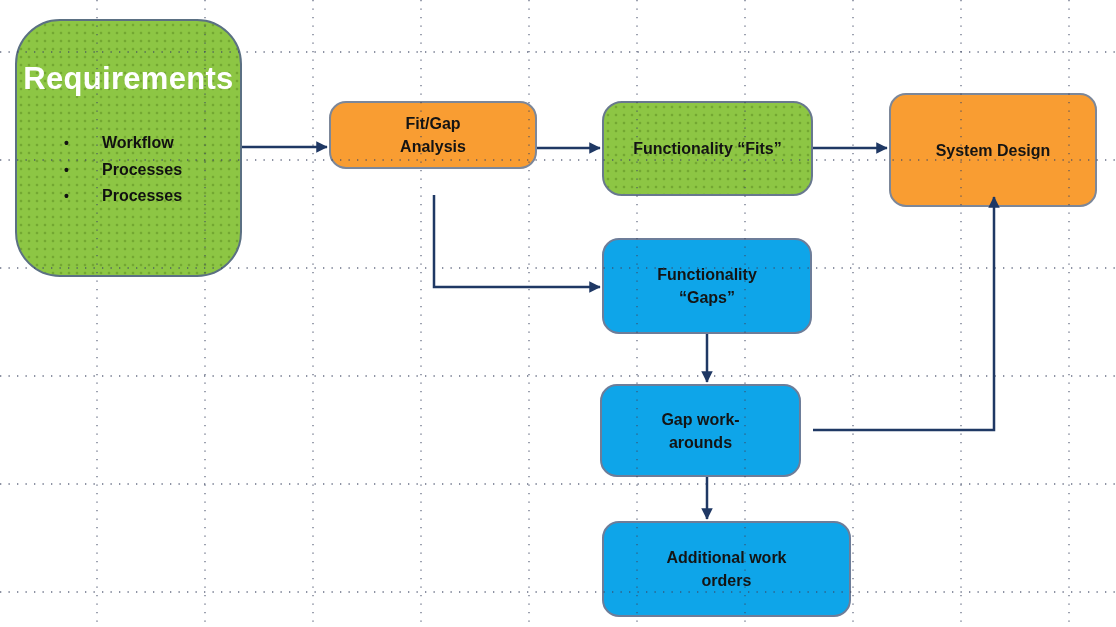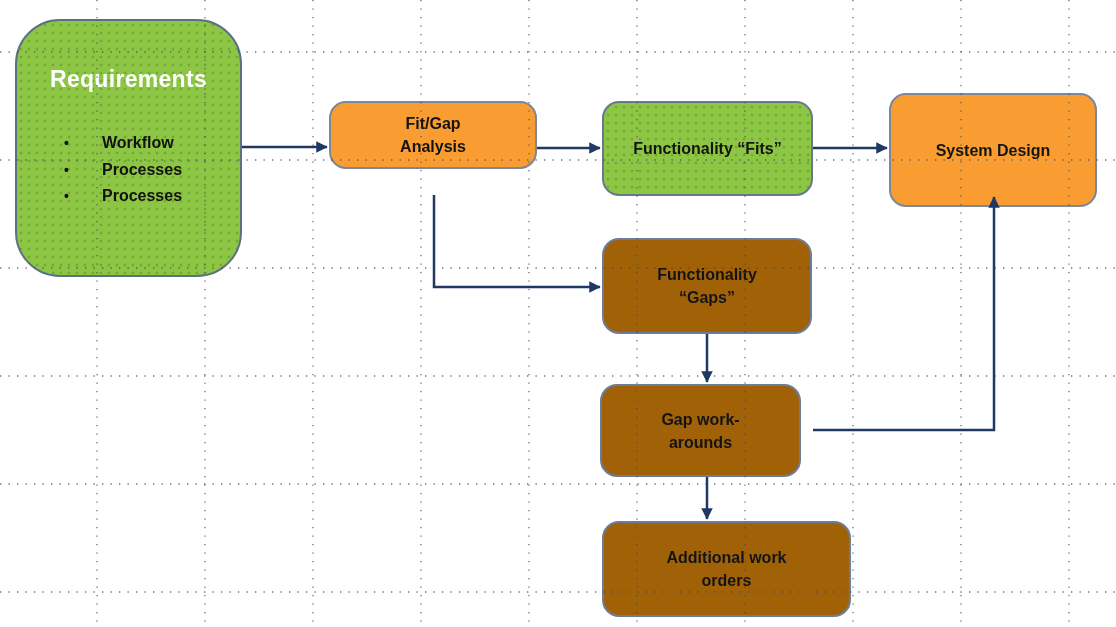--- a/index.html
+++ b/index.html
@@ -25,43 +25,43 @@
   }
   .small { font-size:16px; line-height:23px; border-radius:17px; border:2px solid #72809a; }
   .node-label span { display:block; }
   .fill-green {
     background-color:#8dc644;
     background-image:radial-gradient(rgba(84,130,28,.45) 1px, transparent 1.7px);
     background-size:8px 8px;
     border-color:#68788e;
   }
   .fill-orange { background-color:#f99d32; border-color:#7c8799; }
-  .fill-yellow { background-color:#a16207; border-color:#6d7d99; }
+  .fill-yellow { background-color:#0ea5e9; border-color:#6d7d99; }
 
   #node-requirements {
     left:15px; top:19px; width:227px; height:258px;
     border-radius:45px; border:2px solid #5b7083;
     justify-content:flex-start;
   }
   .req-title {
     margin-top:45px;
-    font-size:23px; line-height:26px;
+    font-size:31px; line-height:26px;
     color:#ffffff; letter-spacing:.3px;
   }
   .req-bullets { margin-top:38px; width:100%; }
   .req-row {
     display:flex; align-items:baseline;
     padding-left:47px;
     font-size:16px; line-height:25.5px;
     color:#111111; text-align:left;
   }
   .req-bullet { display:inline-block; width:38px; font-size:14px; }
 
   #node-fit-gap        { left:329px; top:101px; width:208px; height:68px; }
-  #node-fits           { left:602px; top:101px; width:211px; height:95px; }
+  #node-fits           { left:602px; top:101px; width:211px; height:95px;border-radius:20px; }
   #node-system-design  { left:889px; top:93px; width:208px; height:114px; }
   #node-gaps           { left:602px; top:238px; width:210px; height:96px; }
   #node-workarounds    { left:600px; top:384px; width:201px; height:93px; }
   #node-additional     { left:602px; top:521px; width:249px; height:96px; }
 
   
   svg.overlay {
     position:absolute; left:0; top:0;
     width:1116px; height:627px;
     z-index:5;

